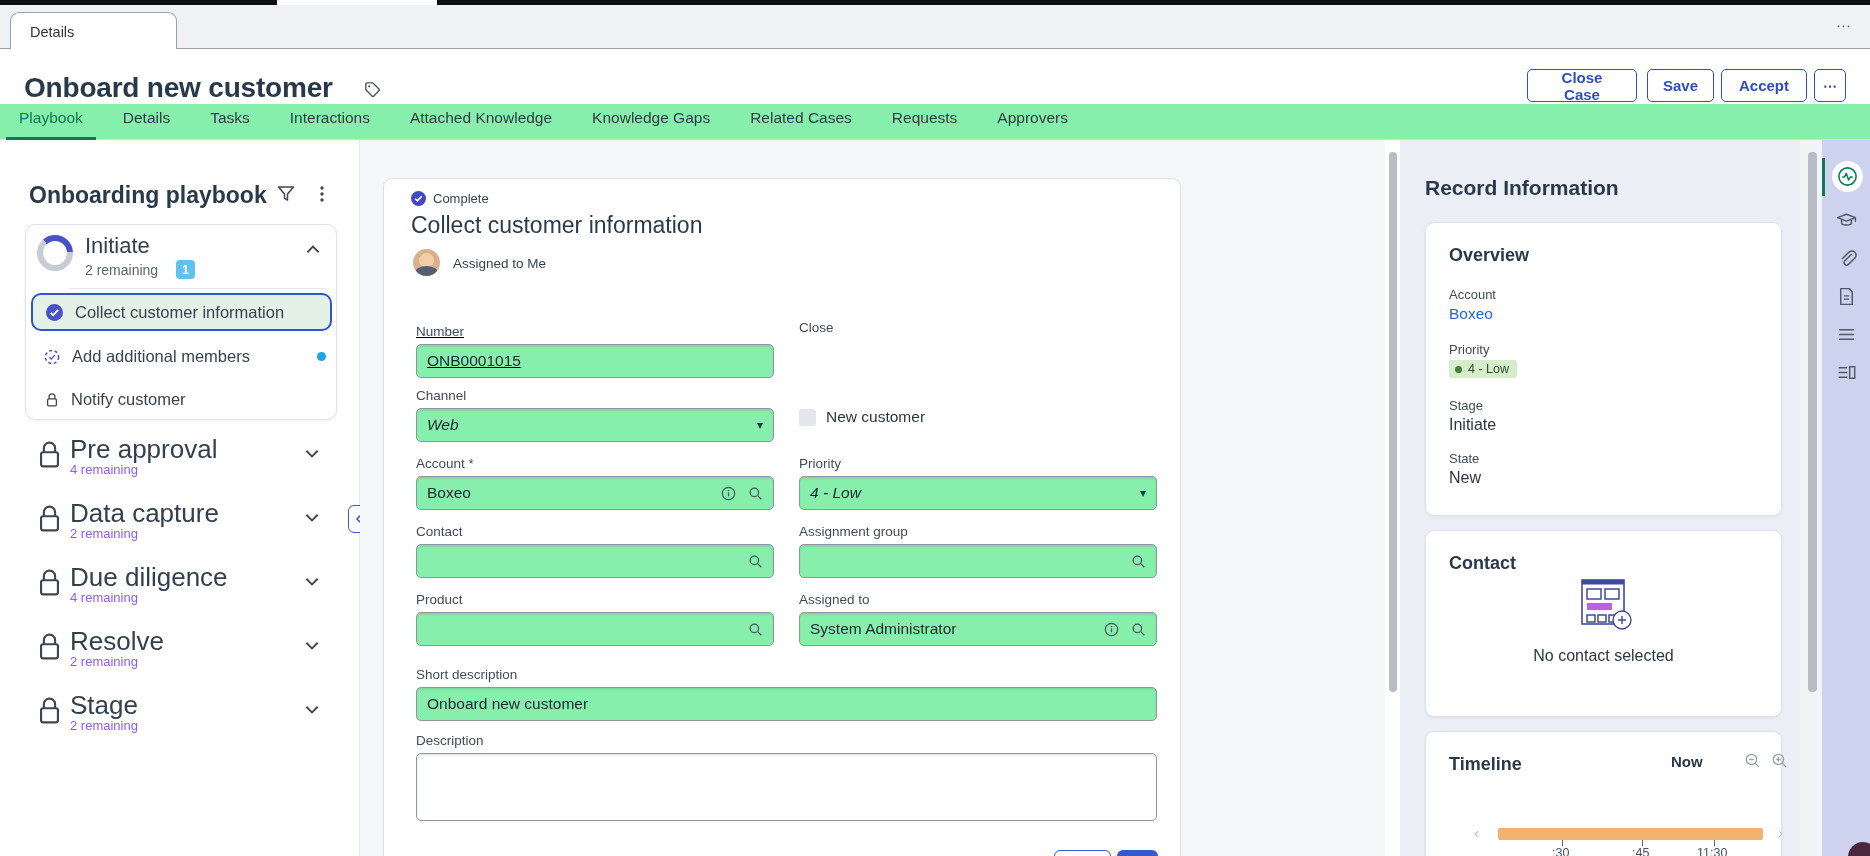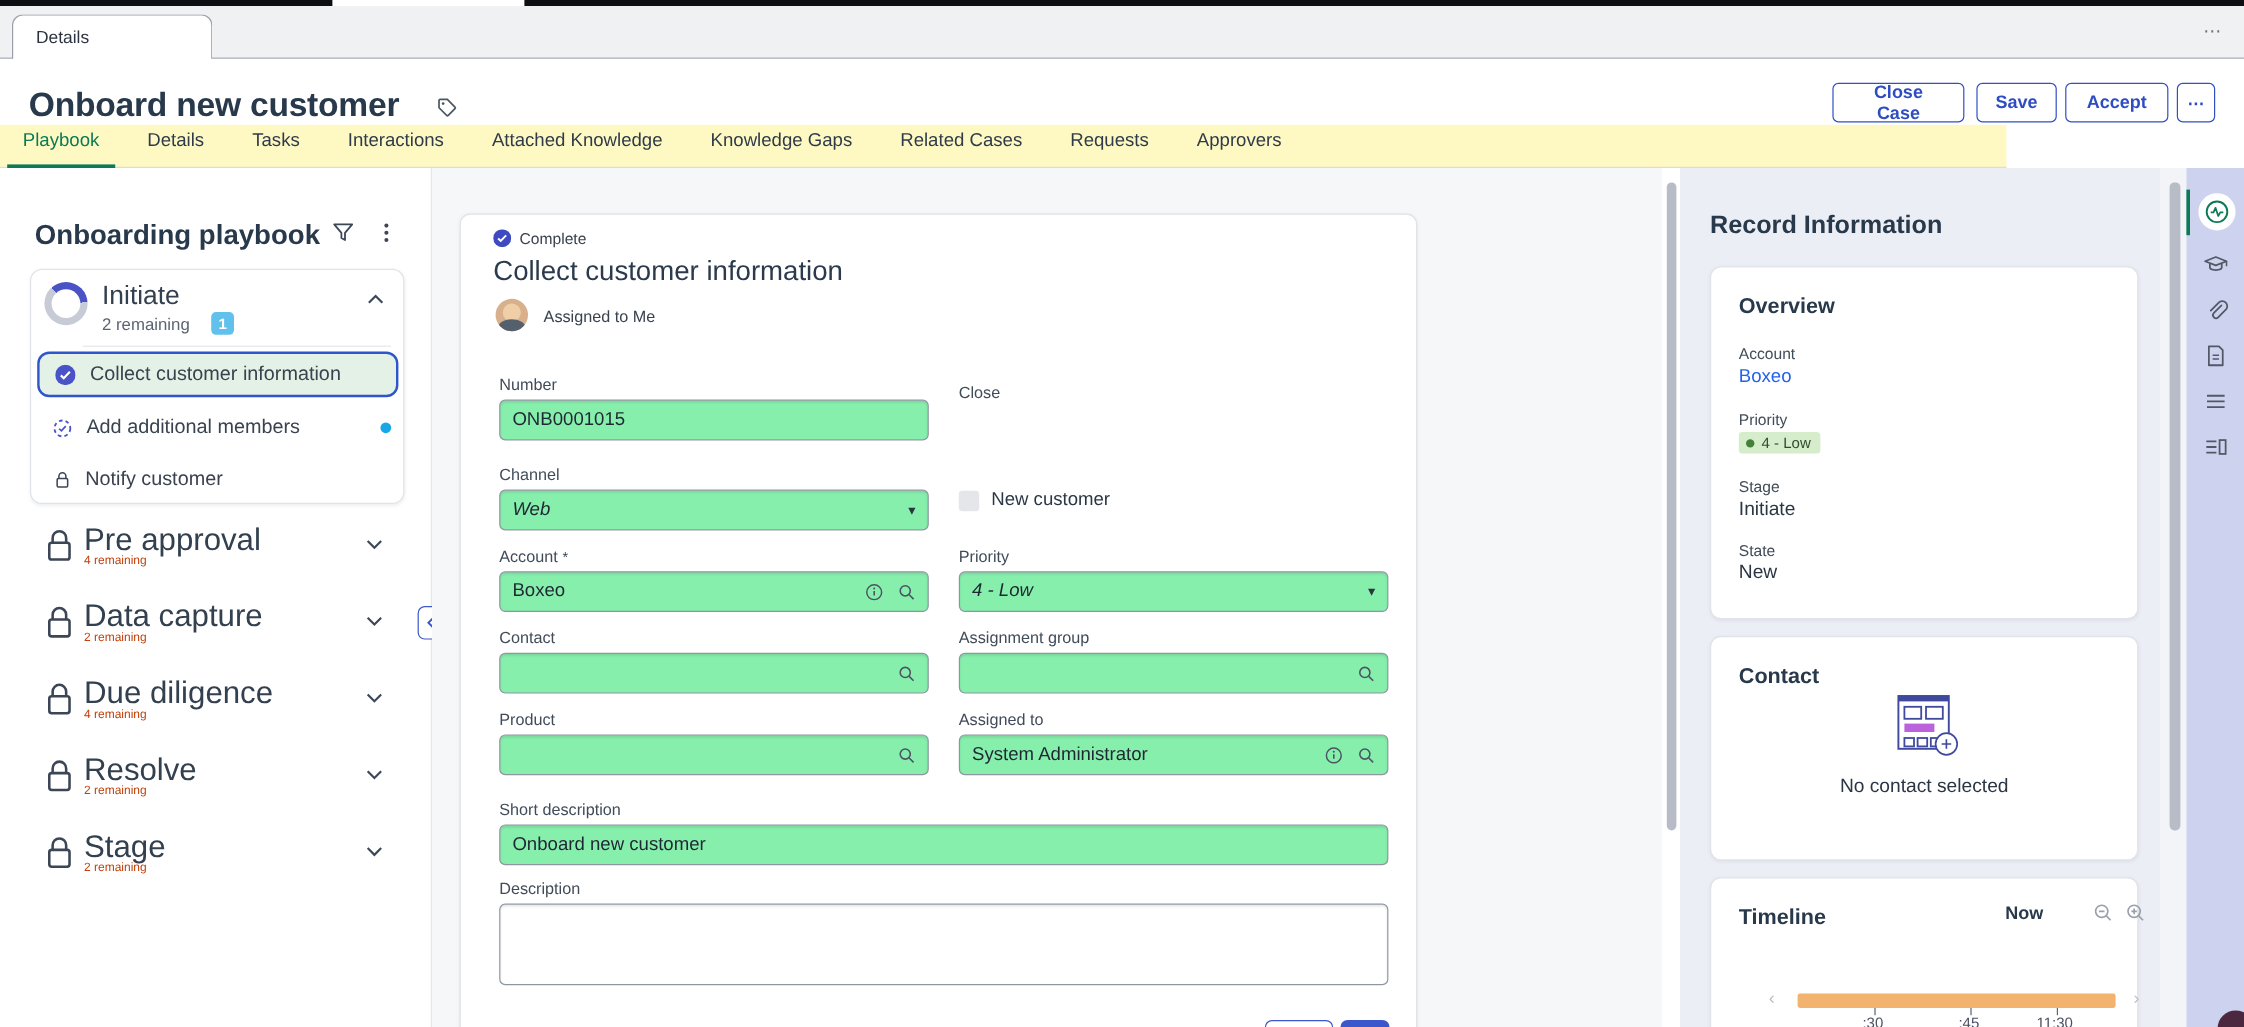--- a/index.html
+++ b/index.html
@@ -18,21 +18,21 @@
   #strip-ellipsis { right:18px; top:12px; color:#6d7480; font-size:15px; letter-spacing:1px; }
 
   
   #header { left:0; top:49px; width:1870px; height:91px; background:#fff; }
   #page-title { left:24px; top:23px; font-size:28px; font-weight:700; color:#28394b; letter-spacing:-0.2px; }
   .hdr-btn { height:33px; border:1px solid #3050c4; border-radius:5px; background:#fff;
     color:#2f4dc2; font-weight:700; font-size:15px; font-family:"Liberation Sans",sans-serif;
     display:flex; align-items:center; justify-content:center; padding:0 17px; cursor:pointer; }
 
   
-  #tabnav { left:0; top:104px; width:1672px; height:36px; background:#fef9c3; border-bottom:1px solid #d8dbe0;
+  #tabnav { left:0; top:104px; width:1870px; height:36px; background:#86efac; border-bottom:1px solid #d8dbe0;
     display:flex; align-items:flex-end; padding-left:6px; }
   .nav-tab { position:relative; font-size:15.5px; color:#2f3b4a; padding:0 13px 12px 13px; margin-right:14px; cursor:pointer; white-space:nowrap; }
   .nav-tab.active { color:#0b7a55; font-weight:400; }
   .nav-tab.active::after { content:""; position:absolute; left:0; right:0; bottom:-1px; height:3px; background:#0b7a55; }
 
   
   #left-panel { left:0; top:140px; width:360px; height:716px; background:#fff; border-right:1px solid #e4e7ec; }
   #pb-heading { left:29px; top:42px; font-size:23px; font-weight:700; color:#28394b; }
   .pb-tool { color:#3c4757; cursor:pointer; }
   #stage-card { left:25px; top:84px; width:312px; height:196px; background:#fff;
@@ -48,21 +48,21 @@
   #stage-divider { left:43px; top:63px; width:257px; height:1px; background:#e3e6ec; }
   #task-selected { left:5px; top:68px; width:301px; height:38px; background:#e4f1e7;
     border:2px solid #2f55cc; border-radius:10px; display:flex; align-items:center; cursor:pointer; }
   .task-row { display:flex; align-items:center; cursor:pointer; }
   .task-label { font-size:16.5px; color:#39434f; margin-left:12px; }
   .notif-dot { width:9px; height:9px; border-radius:50%; background:#18a8e9; }
 
   .stage-row { position:absolute; left:0; width:360px; height:56px; cursor:pointer; }
   .stage-row .lockwrap { position:absolute; left:36px; top:7px; color:#3c4656; }
   .stage-row .name { position:absolute; left:70px; top:2px; font-size:26px; color:#33404f; }
-  .stage-row .rem { position:absolute; left:70px; top:30px; font-size:10px; color:#c2410c; }
+  .stage-row .rem { position:absolute; left:70px; top:30px; font-size:13px; color:#8b5cf6; }
   .stage-row .chev { position:absolute; left:303px; top:12px; color:#3c4757; }
 
   #collapse-btn { left:348px; top:505px; width:22px; height:28px; background:#fff;
     border:1px solid #3d57cc; border-radius:6px; color:#3d57cc; display:flex;
     align-items:center; justify-content:center; font-size:12px; cursor:pointer; }
 
   
   #center { left:360px; top:140px; width:1025px; height:716px; background:#f6f7f9; }
   #main-card { left:23px; top:38px; width:798px; height:740px; background:#fff;
     border:1px solid #dfe2e7; border-radius:9px; box-shadow:0 1px 3px rgba(40,50,70,.06); }
@@ -280,21 +280,21 @@
         <svg width="15" height="15" viewBox="0 0 16 16">
           <circle cx="8" cy="8" r="8" fill="#3f49c1"></circle>
             <path d="M4.4 8.3l2.3 2.2 4.8-5" stroke="#fff" stroke-width="1.7" fill="none"></path>
         </svg>
         <span>Complete</span>
       </div>
       <div id="task-title" class="abs">Collect customer information</div>
       <div id="avatar" class="abs"></div>
       <div id="assigned-me" class="abs">Assigned to Me</div>
 
-      <div class="field" style="left:32px; top:134px;">
+      <div class="field" style="left:32px; top:145px;text-decoration:underline;">
         <span class="flabel">Number</span>
         <div class="fbox">
             <input value="ONB0001015" style="">
           </div>
       </div>
       <div class="field" style="left:415px; top:141px;">
         <span class="flabel">Close</span>
       </div>
 
       <div class="field" style="left:32px; top:209px;">

